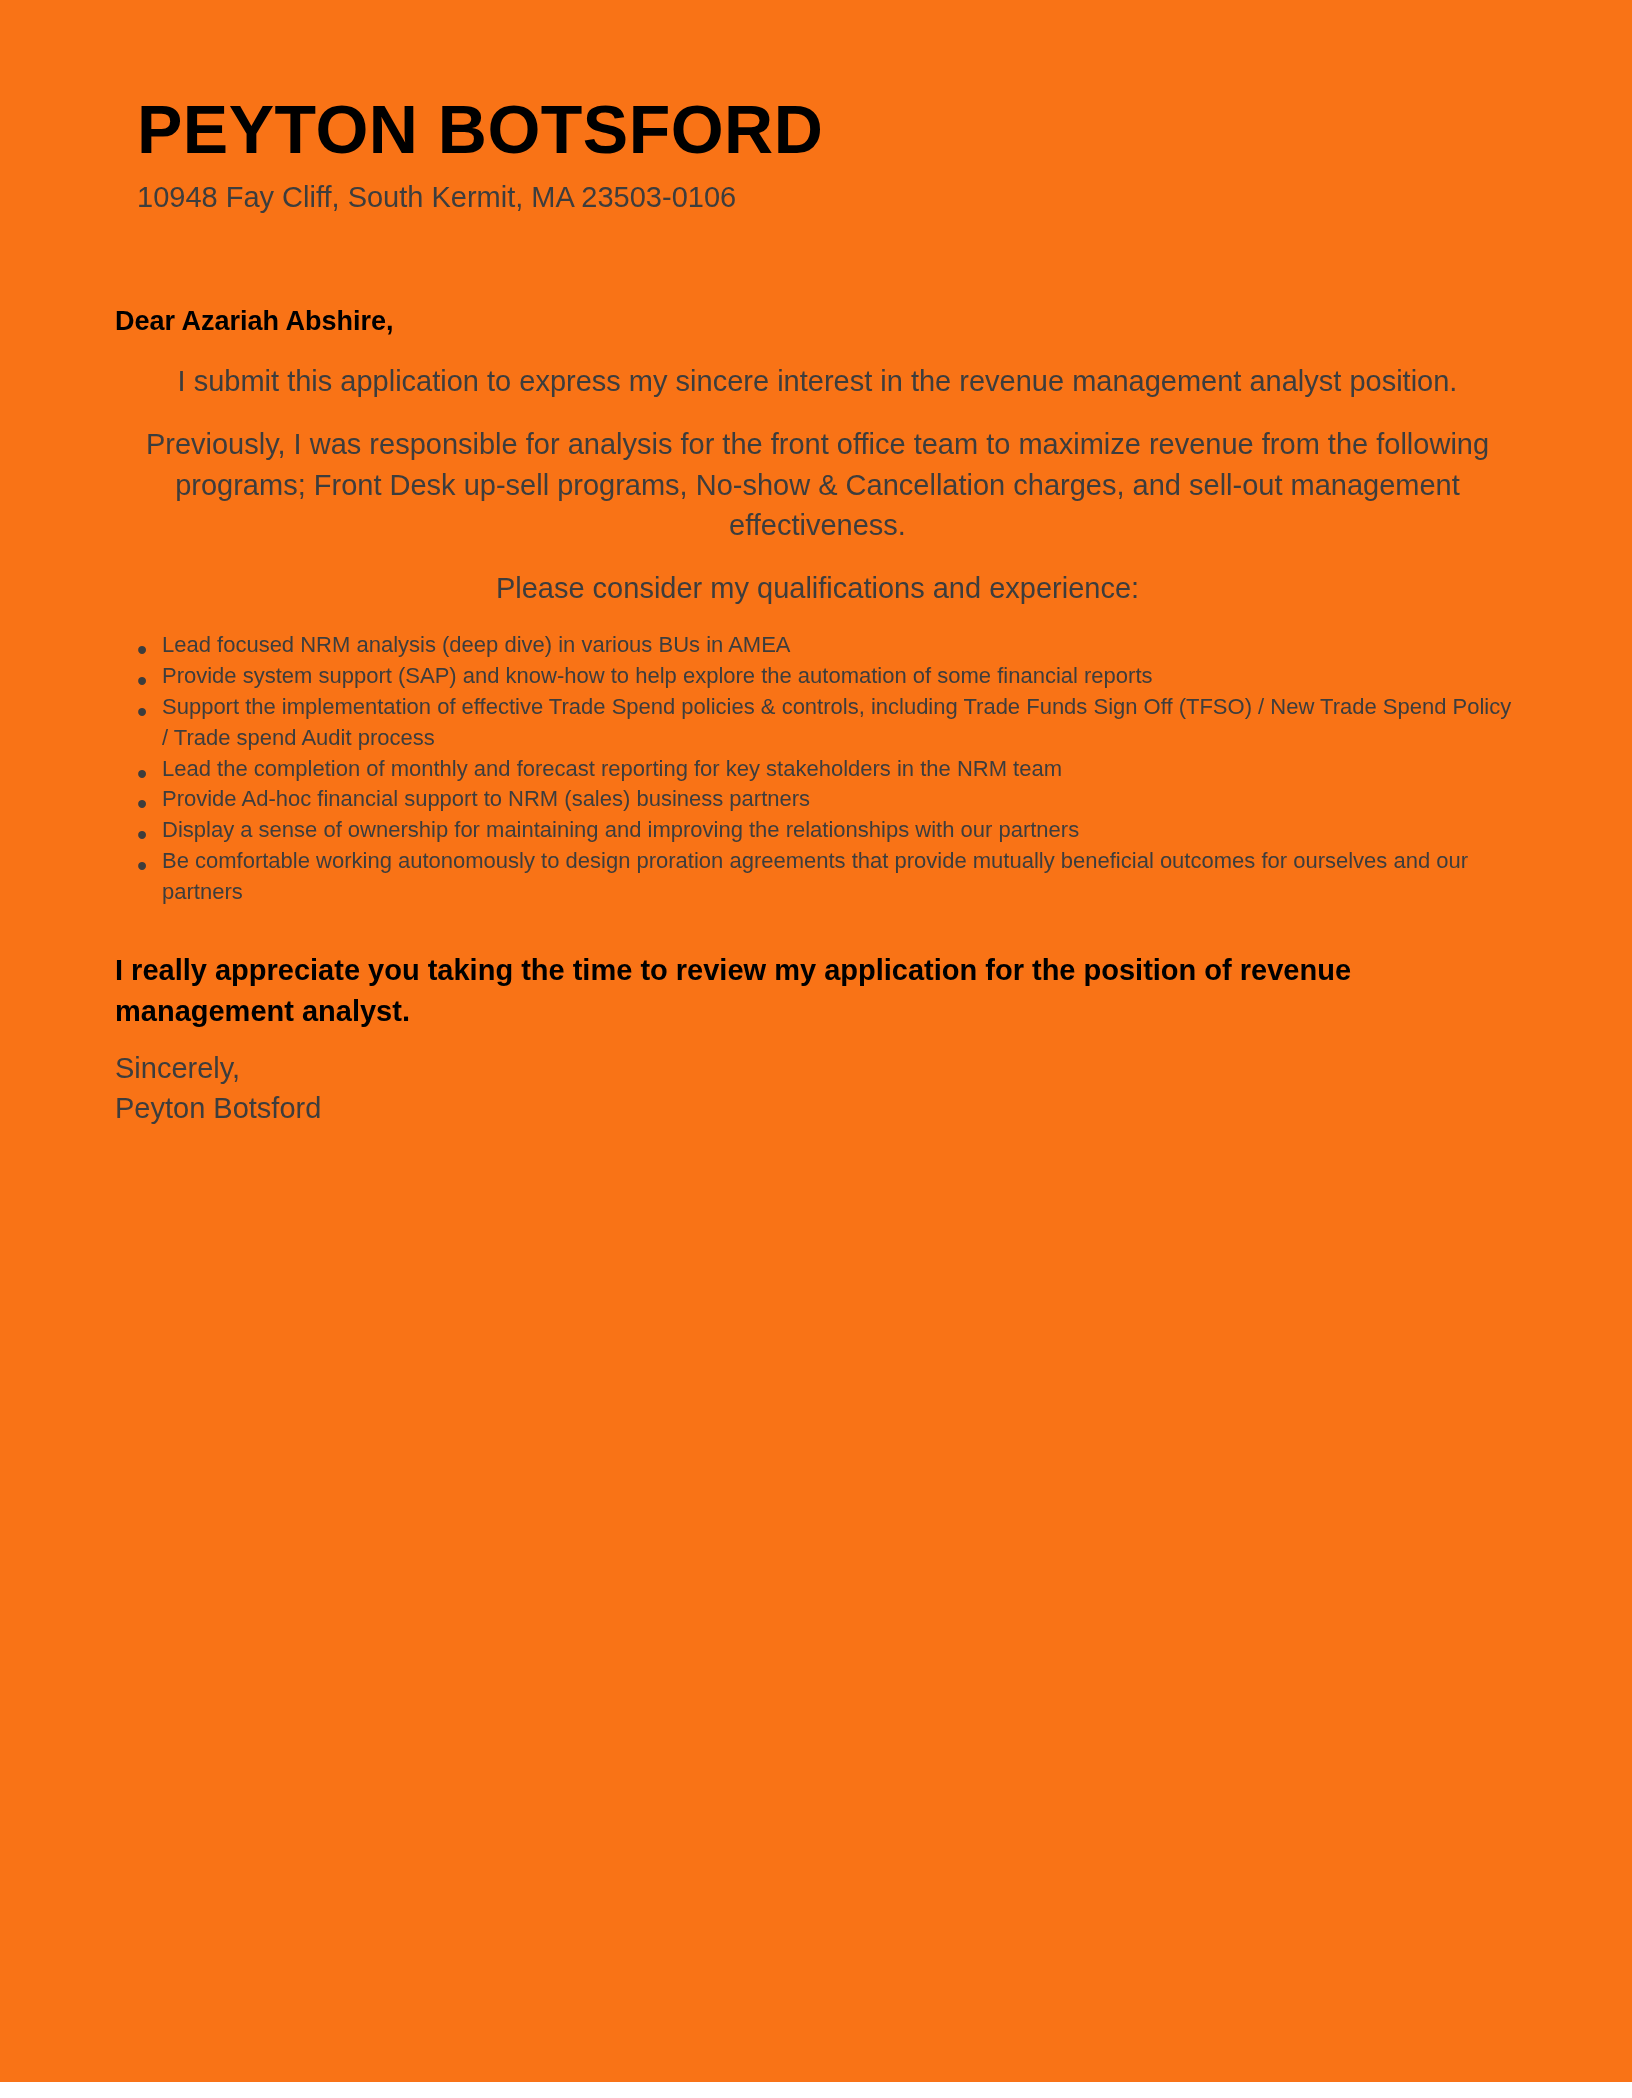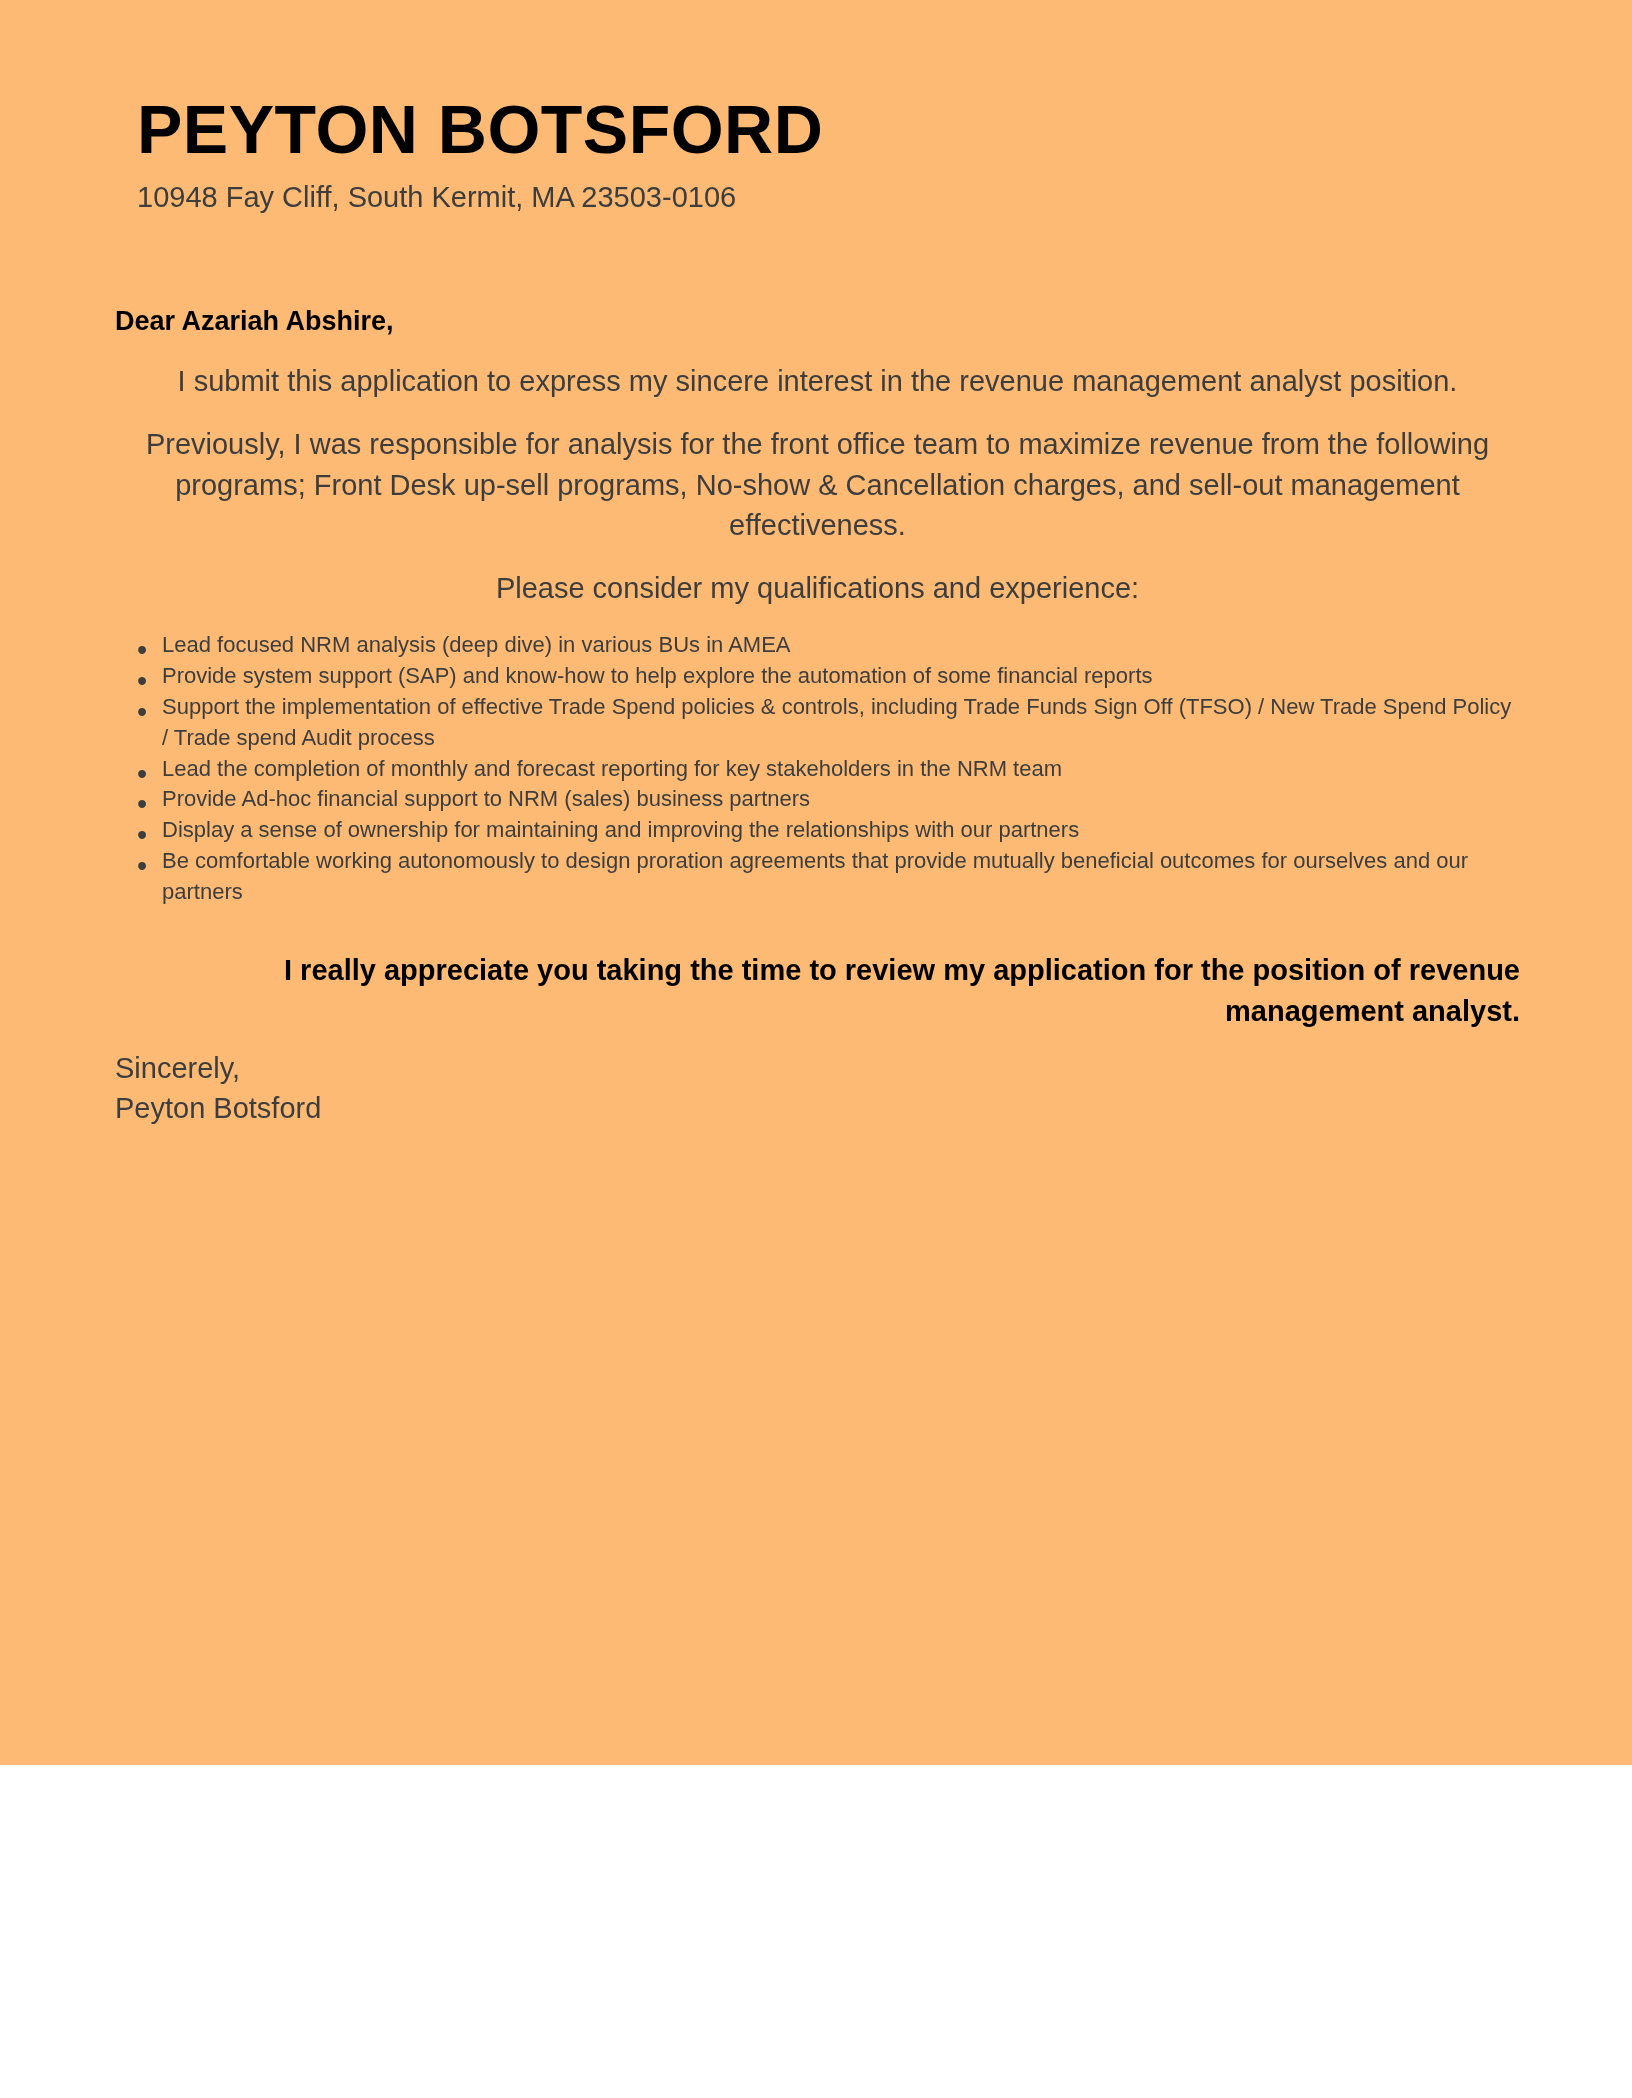--- a/index.html
+++ b/index.html
@@ -3,22 +3,22 @@
 <meta charset="utf-8">
 <style>
   html, body {
     margin: 0;
     padding: 0;
     background: #ffffff;
   }
   .page {
     position: relative;
     width: 1632px;
-    height: 1765px;
-    background: #fdba74;
+    height: 2082px;
+    background: #f97316;
     font-family: "Liberation Sans", "DejaVu Sans", sans-serif;
     color: #3d3d3d;
     box-sizing: border-box;
     overflow: hidden;
   }
   .content {
     padding: 0 112px 0 115px;
     box-sizing: border-box;
   }
   .letter-header {
@@ -76,21 +76,20 @@
     line-height: 1.4;
     color: #3d3d3d;
   }
   .closing {
     margin: 42px 0 0 0;
     font-size: 29px;
     line-height: 1.42;
     font-weight: bold;
     color: #000000;
     max-width: 1405px;
-    text-align: right;
   }
   .signoff-block {
     margin-top: 16px;
     font-size: 29px;
     line-height: 1.4;
     color: #3d3d3d;
   }
 </style>
 </head>
 <body>

